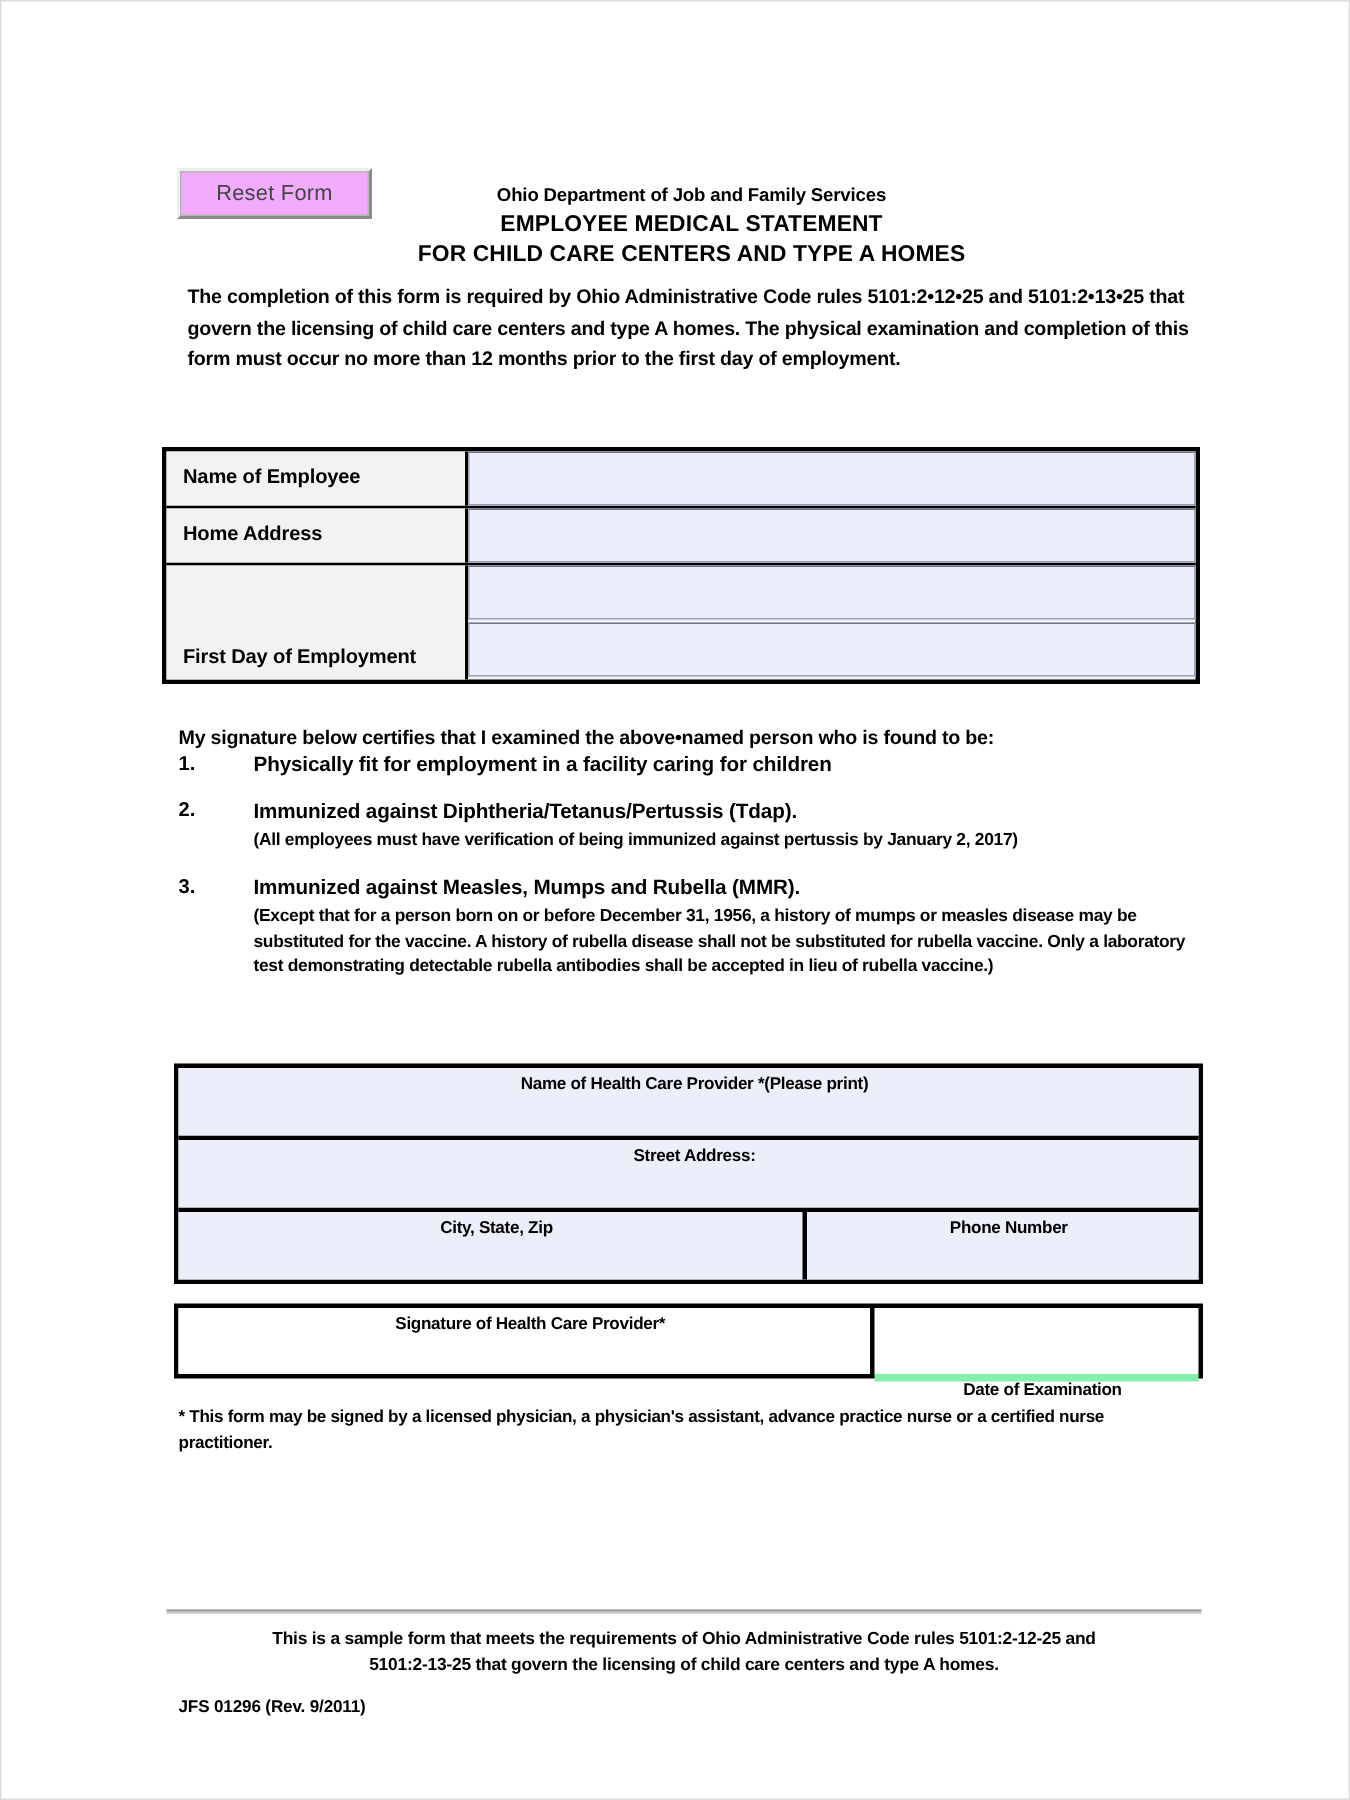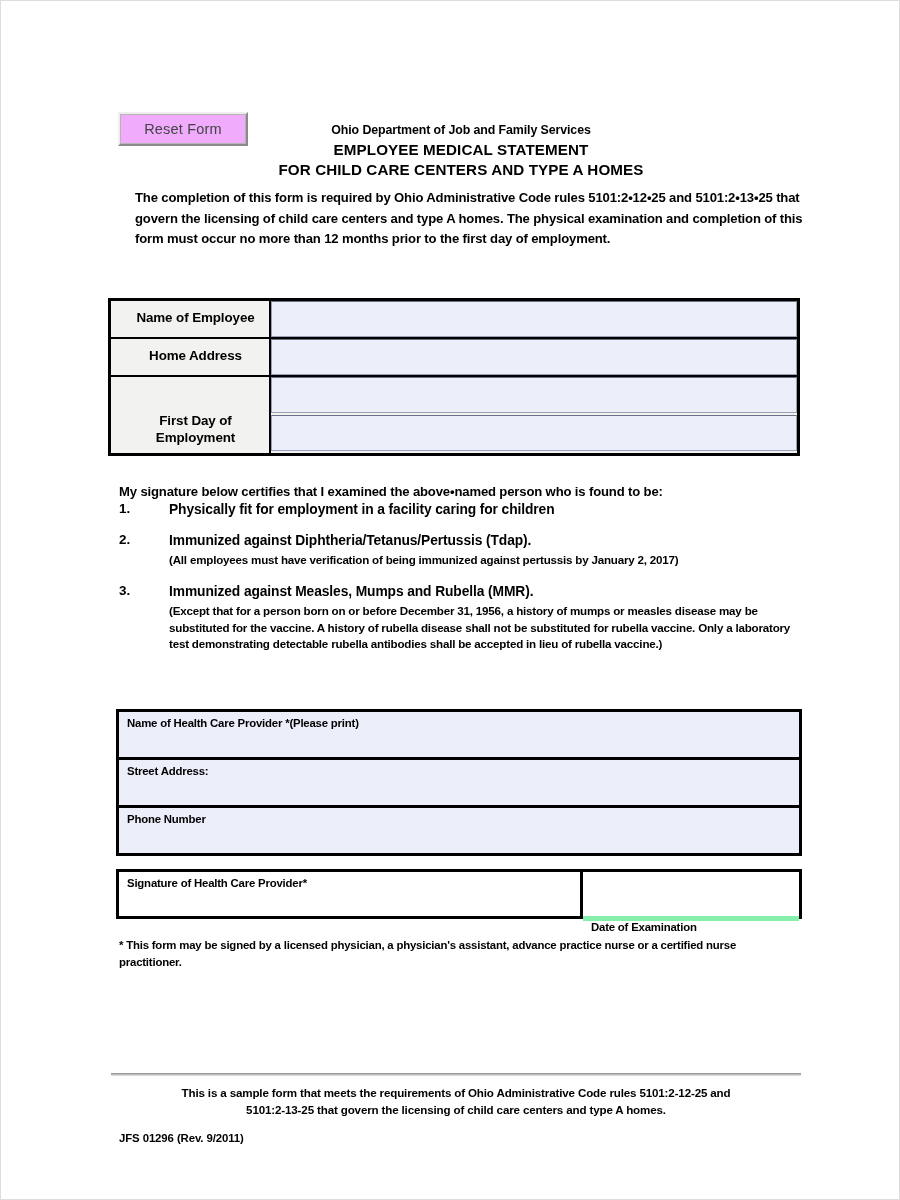--- a/index.html
+++ b/index.html
@@ -67,21 +67,21 @@
     font-size: 15.2px;
     font-weight: bold;
     letter-spacing: .1px;
     white-space: nowrap;
     margin-top: 1px;
   }
 
   
   .intro {
     position: absolute;
-    left: 134px;
+    left: 124px;
     top: 187px;
     width: 672px;
     font-size: 13.1px;
     font-weight: bold;
     line-height: 1.58;
     letter-spacing: -.15px;
   }
 
   
   .emp-table {
@@ -92,31 +92,30 @@
     border: 3px solid #000000;
     box-sizing: border-box;
     background: #f2f2f0;
   }
   .emp-row {
     display: flex;
     border-bottom: 2px solid #000000;
   }
   .emp-row:last-child { border-bottom: none; }
   .emp-label {
-    width: 160px;
+    width: 201px;
     min-height: 36px;
     box-sizing: border-box;
     padding: 9px 0 0 11px;
     font-size: 13.4px;
     font-weight: bold;
     background: #f2f2f0;
     border-right: 2px solid #000000;
     letter-spacing: -.1px;
     line-height: 1.22;
-    text-align: center;
   }
   .emp-label.tall {
     min-height: 76px;
     padding-top: 0;
     display: flex;
     flex-direction: column;
     justify-content: flex-end;
     padding-bottom: 7px;
   }
   .emp-fields { flex: 1; display: flex; flex-direction: column; }
@@ -194,20 +193,21 @@
     position: relative;
   }
   .prov-cell.split-left {
     flex: 0 0 419px;
     border-right: 3px solid #000000;
   }
   .prov-cap {
     font-size: 11.4px;
     font-weight: bold;
     letter-spacing: -.2px;
+    text-align: center;
   }
   .prov-entry {
     position: absolute;
     left: 0; right: 0; bottom: 0;
     height: 24px;
     background: transparent;
     border: none;
     outline: none;
     font-family: inherit;
     font-size: 12.5px;
@@ -369,20 +369,24 @@
     </div>
 
     <div class="prov-row">
       <div class="prov-cell">
         <div class="prov-cap">Street Address:</div>
         <input class="prov-entry" type="text" value="" style="">
       </div>
     </div>
 
     <div class="prov-row">
+      <div class="prov-cell split-left">
+        <div class="prov-cap">City, State, Zip</div>
+        <input class="prov-entry" type="text" value="" style="">
+      </div>
       <div class="prov-cell">
         <div class="prov-cap">Phone Number</div>
         <input class="prov-entry" type="text" value="" style="">
       </div>
     </div>
 
   </div>
 
   <div class="sig-table">
     <div class="sig-cell">

